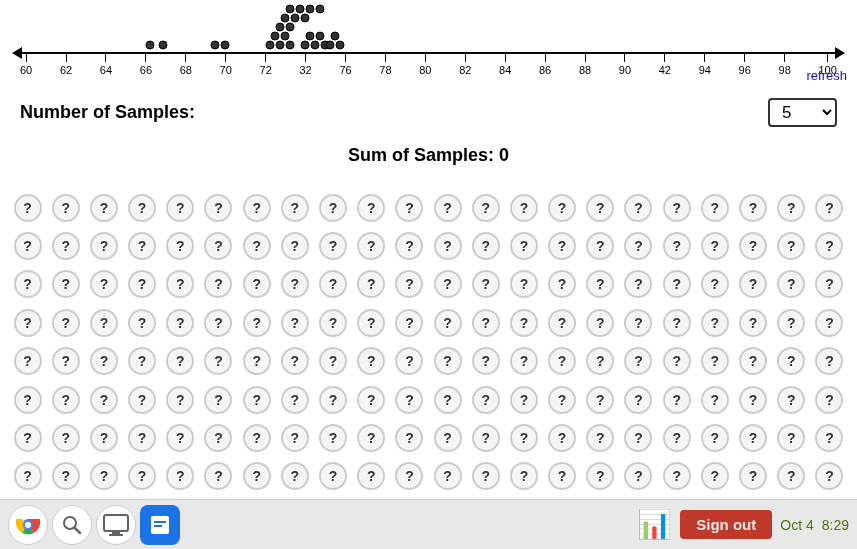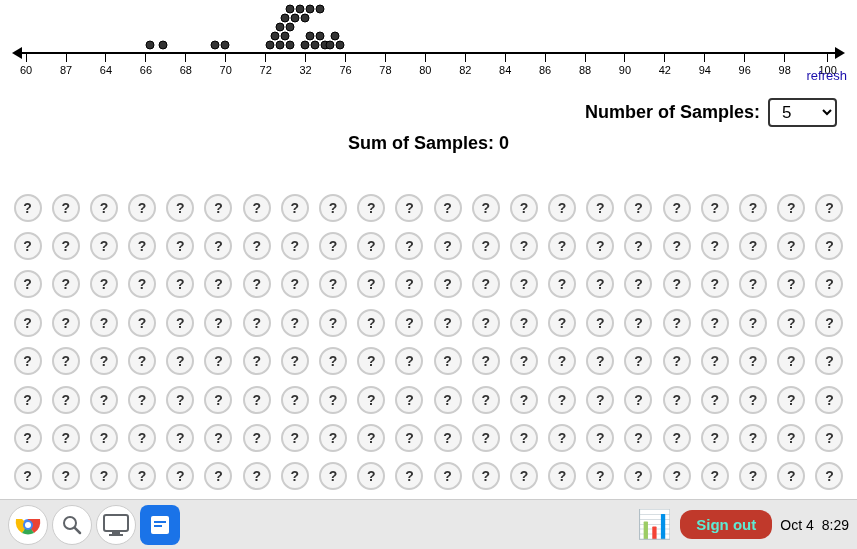--- a/index.html
+++ b/index.html
@@ -81,24 +81,24 @@
     }
 
     
     .controls {
       padding: 8px 20px;
       background: #fff;
     }
     .samples-line {
       display: flex;
       align-items: center;
-      justify-content: flex-end;
+      justify-content: space-between;
       font-size: 18px;
       font-weight: bold;
-      margin-bottom: 6px;
+      margin-bottom: 18px;
     }
     .samples-select {
       border: 2px solid #333;
       border-radius: 4px;
       padding: 2px 8px;
       font-size: 17px;
       margin-left: 8px;
       background: #fff;
       cursor: pointer;
     }
@@ -182,31 +182,31 @@
       display: flex;
       align-items: center;
       gap: 8px;
     }
     .chart-icon {
       font-size: 28px;
       cursor: pointer;
     }
     .sign-out-btn {
       background: #c0392b;
-      color: #5eead4;
+      color: #e5e5e5;
       border: none;
-      border-radius: 12px;
+      border-radius: 4px;
       padding: 6px 16px;
       font-size: 15px;
       font-weight: bold;
       cursor: pointer;
     }
     .taskbar-date {
       font-size: 14px;
-      color: #000000;
+      color: #4d7c0f;
       font-weight: 500;
     }
   </style>
 </head>
 <body>
 
 <div class="number-line-area">
 
   <div class="dot-plot-container">
 
@@ -245,21 +245,21 @@
 
   <div class="axis-line"></div>
 
   <div class="axis-labels">
     <div class="axis-tick">
         <div class="tick-mark"></div>
         <span>60</span>
       </div>
     <div class="axis-tick">
         <div class="tick-mark"></div>
-        <span>87</span>
+        <span>62</span>
       </div>
     <div class="axis-tick">
         <div class="tick-mark"></div>
         <span>64</span>
       </div>
     <div class="axis-tick">
         <div class="tick-mark"></div>
         <span>66</span>
       </div>
     <div class="axis-tick">

